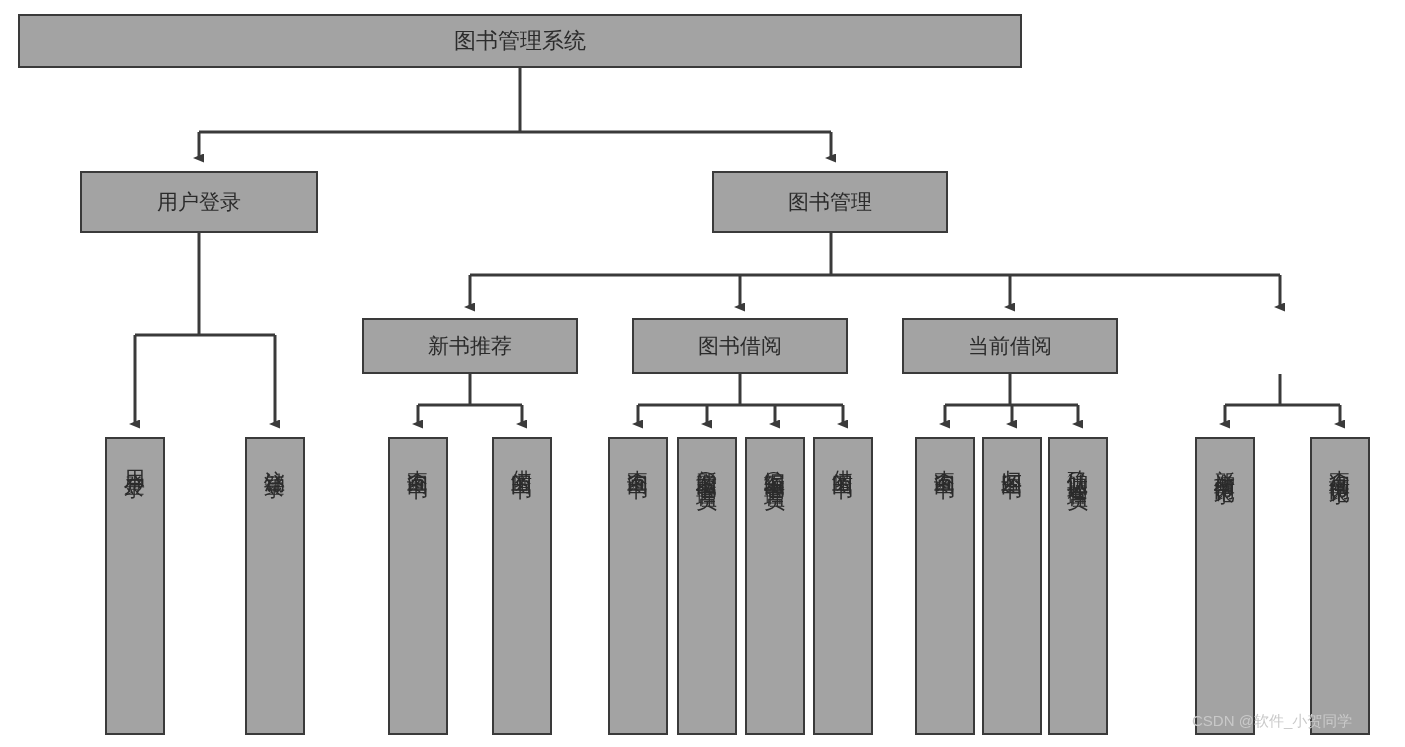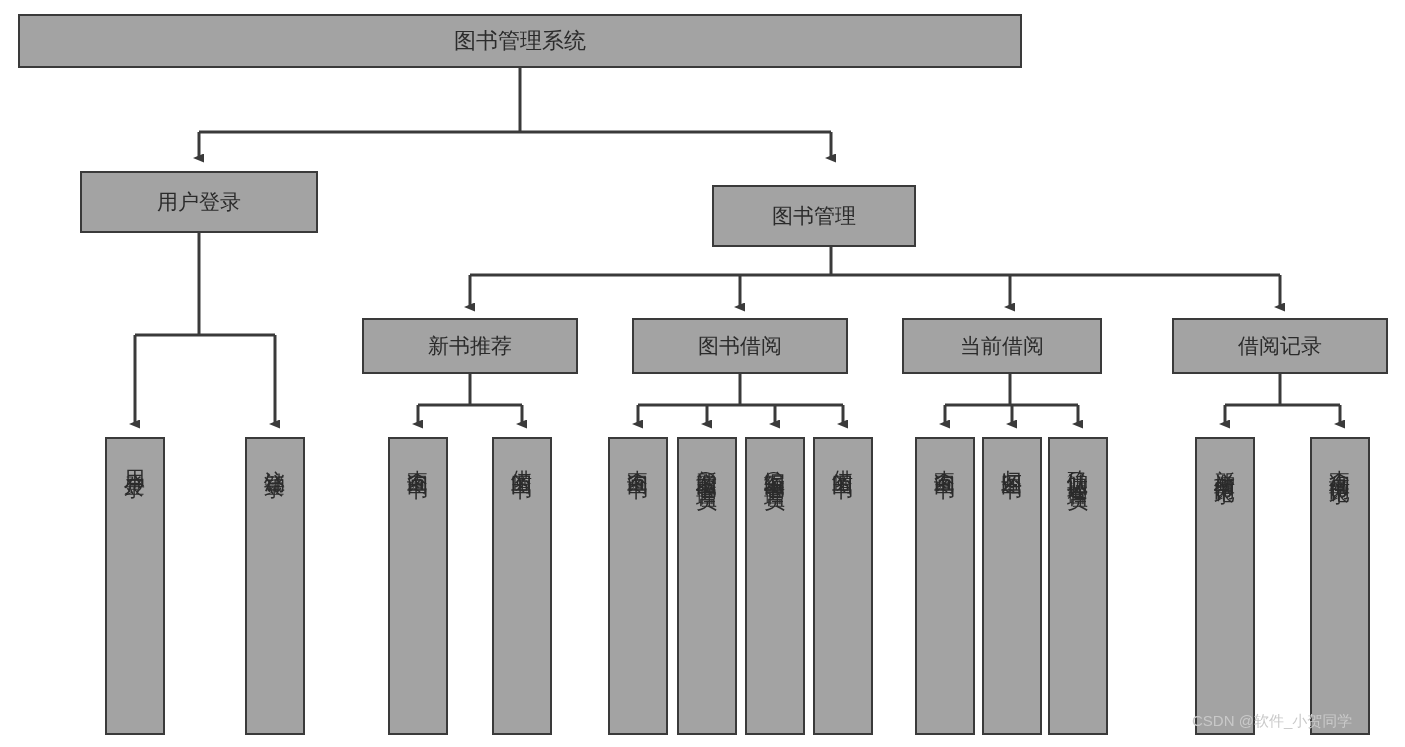--- a/index.html
+++ b/index.html
@@ -128,35 +128,32 @@
     </g>
   </svg>
 
   <div class="node h root" style="left:18px; top:14px; width:1004px; height:54px;">
     <span class="label">图书管理系统</span>
   </div>
 
   <div class="node h" style="left:80px; top:171px; width:238px; height:62px;">
     <span class="label">用户登录</span>
   </div>
-  <div class="node h" style="left:712px; top:185px; width:204px; height:62px;">
+  <div class="node h" style="left:712px; top:171px; width:236px; height:62px;">
     <span class="label">图书管理</span>
   </div>
 
   <div class="node h" style="left:362px; top:318px; width:216px; height:56px;">
     <span class="label">新书推荐</span>
   </div>
   <div class="node h" style="left:632px; top:318px; width:216px; height:56px;">
     <span class="label">图书借阅</span>
   </div>
-  <div class="node h" style="left:902px; top:318px; width:200px; height:56px;">
+  <div class="node h" style="left:902px; top:318px; width:216px; height:56px;">
     <span class="label">当前借阅</span>
-  </div>
-  <div class="node h" style="left:1172px; top:318px; width:216px; height:56px;">
-    <span class="label">借阅记录</span>
   </div>
 
   <div class="node v" style="left:105px; top:437px; width:60px; height:298px;">
     <span class="label">用户登录</span>
   </div>
   <div class="node v" style="left:245px; top:437px; width:60px; height:298px;">
     <span class="label">注销登录</span>
   </div>
 
   <div class="node v" style="left:388px; top:437px; width:60px; height:298px;">

